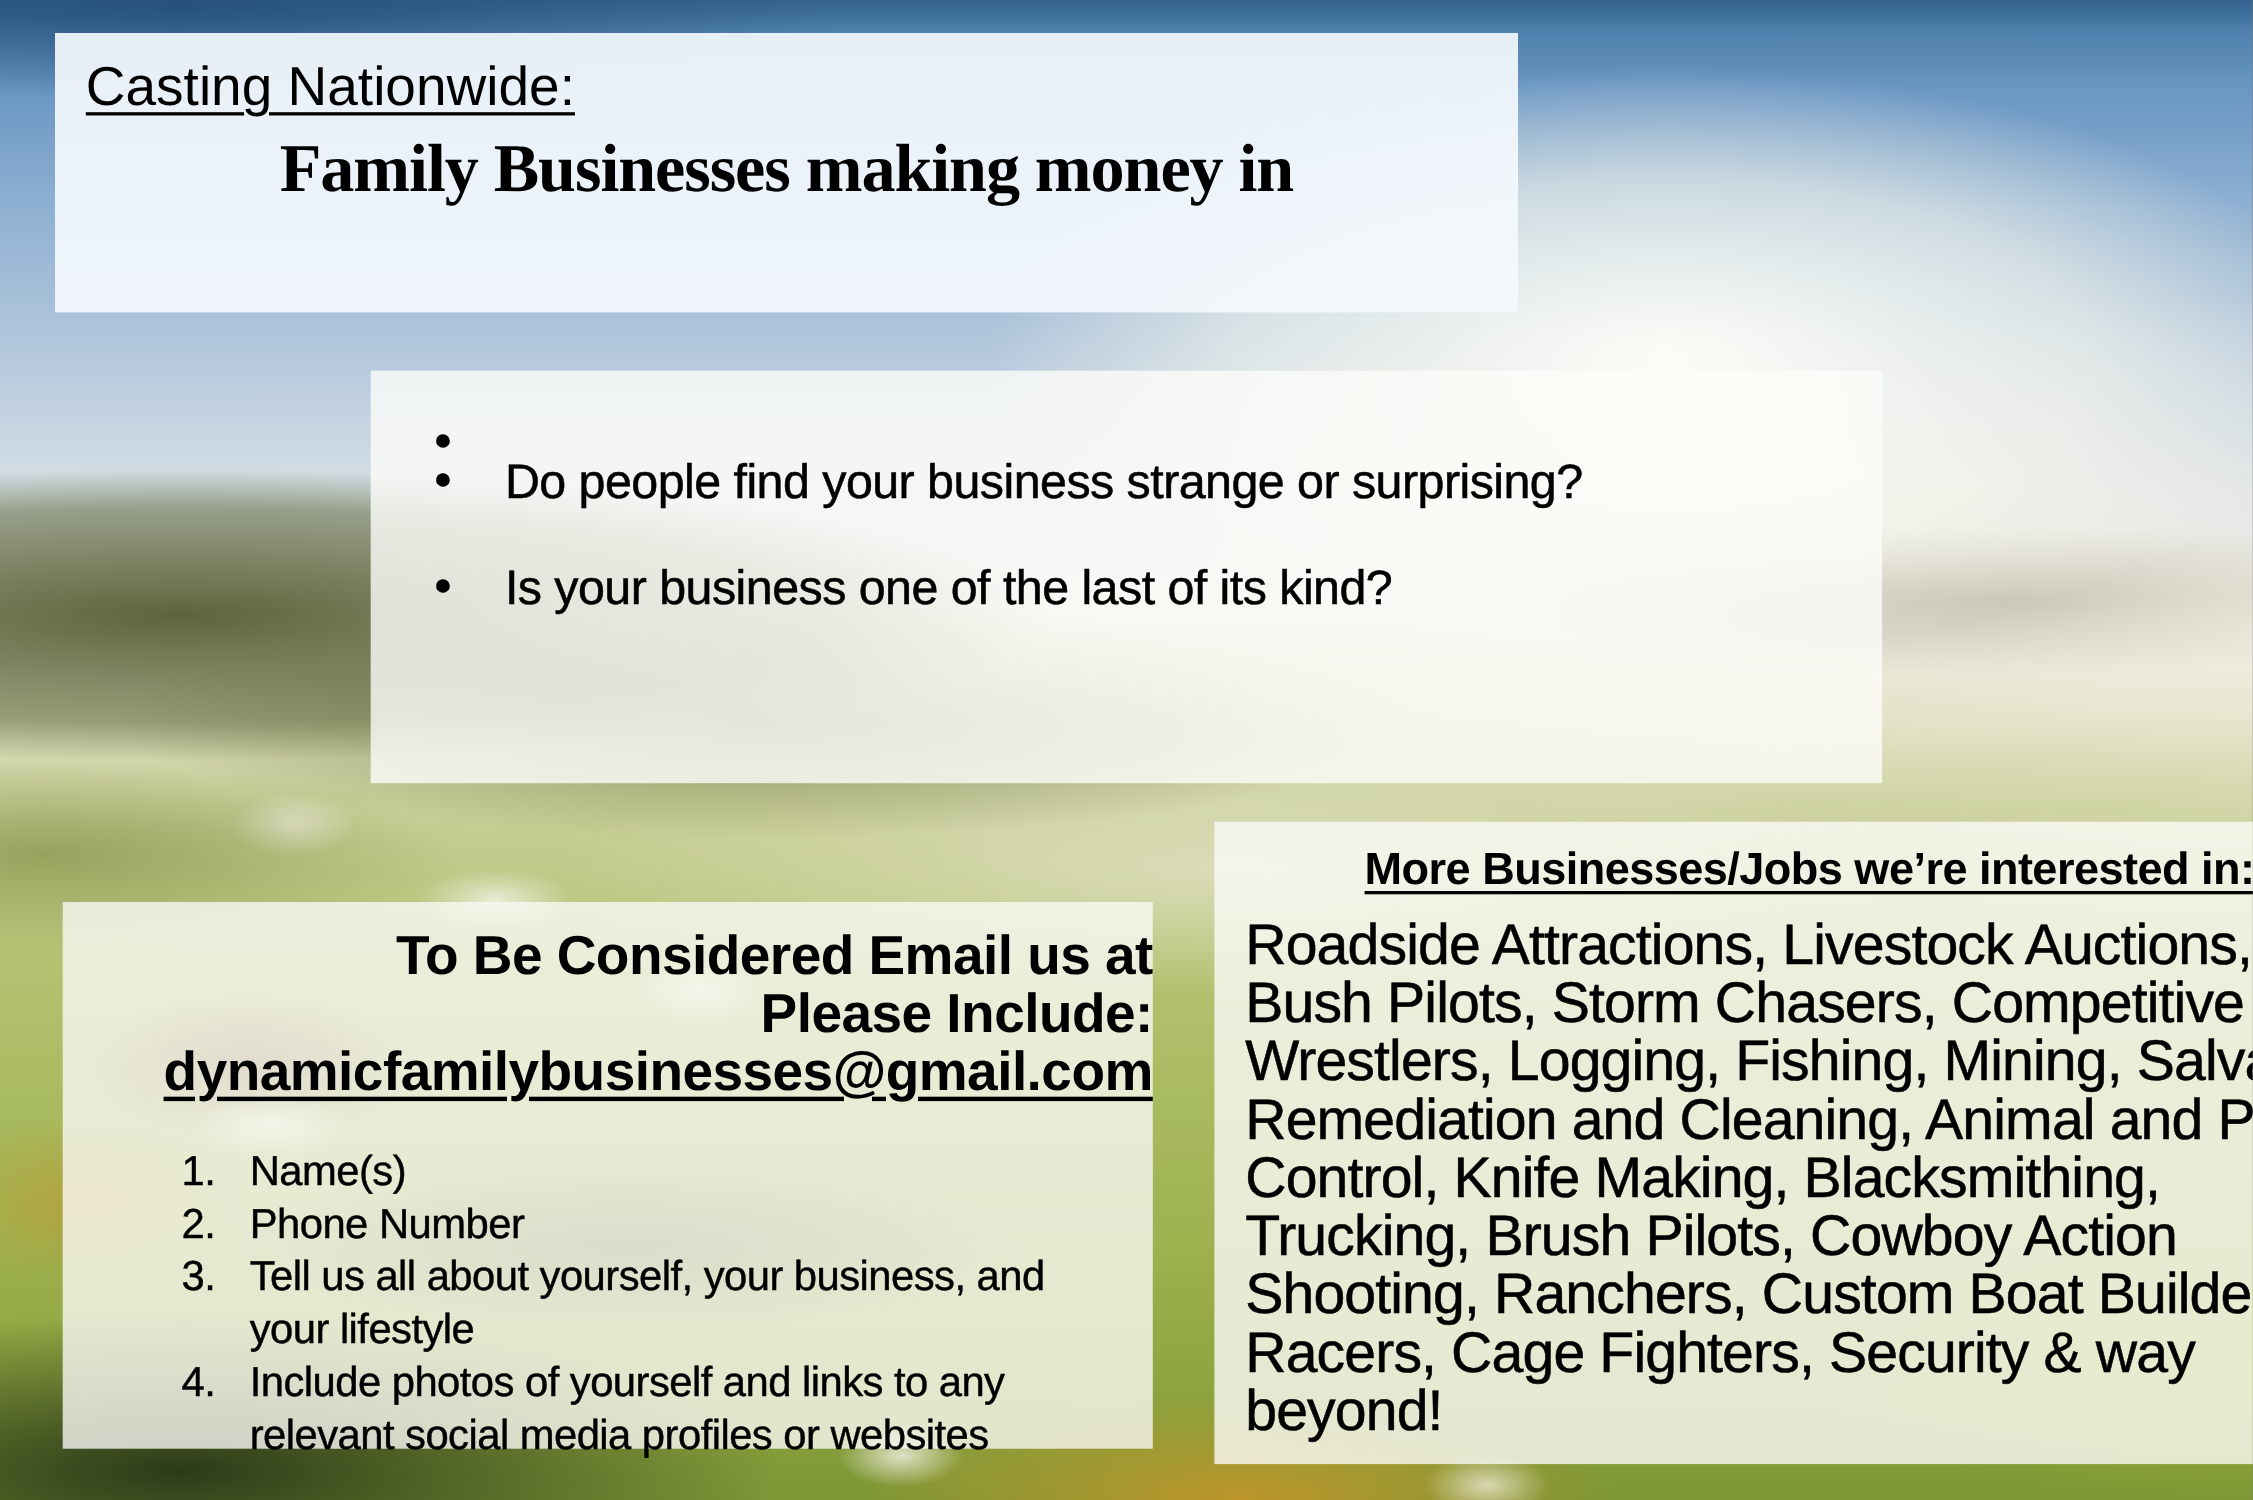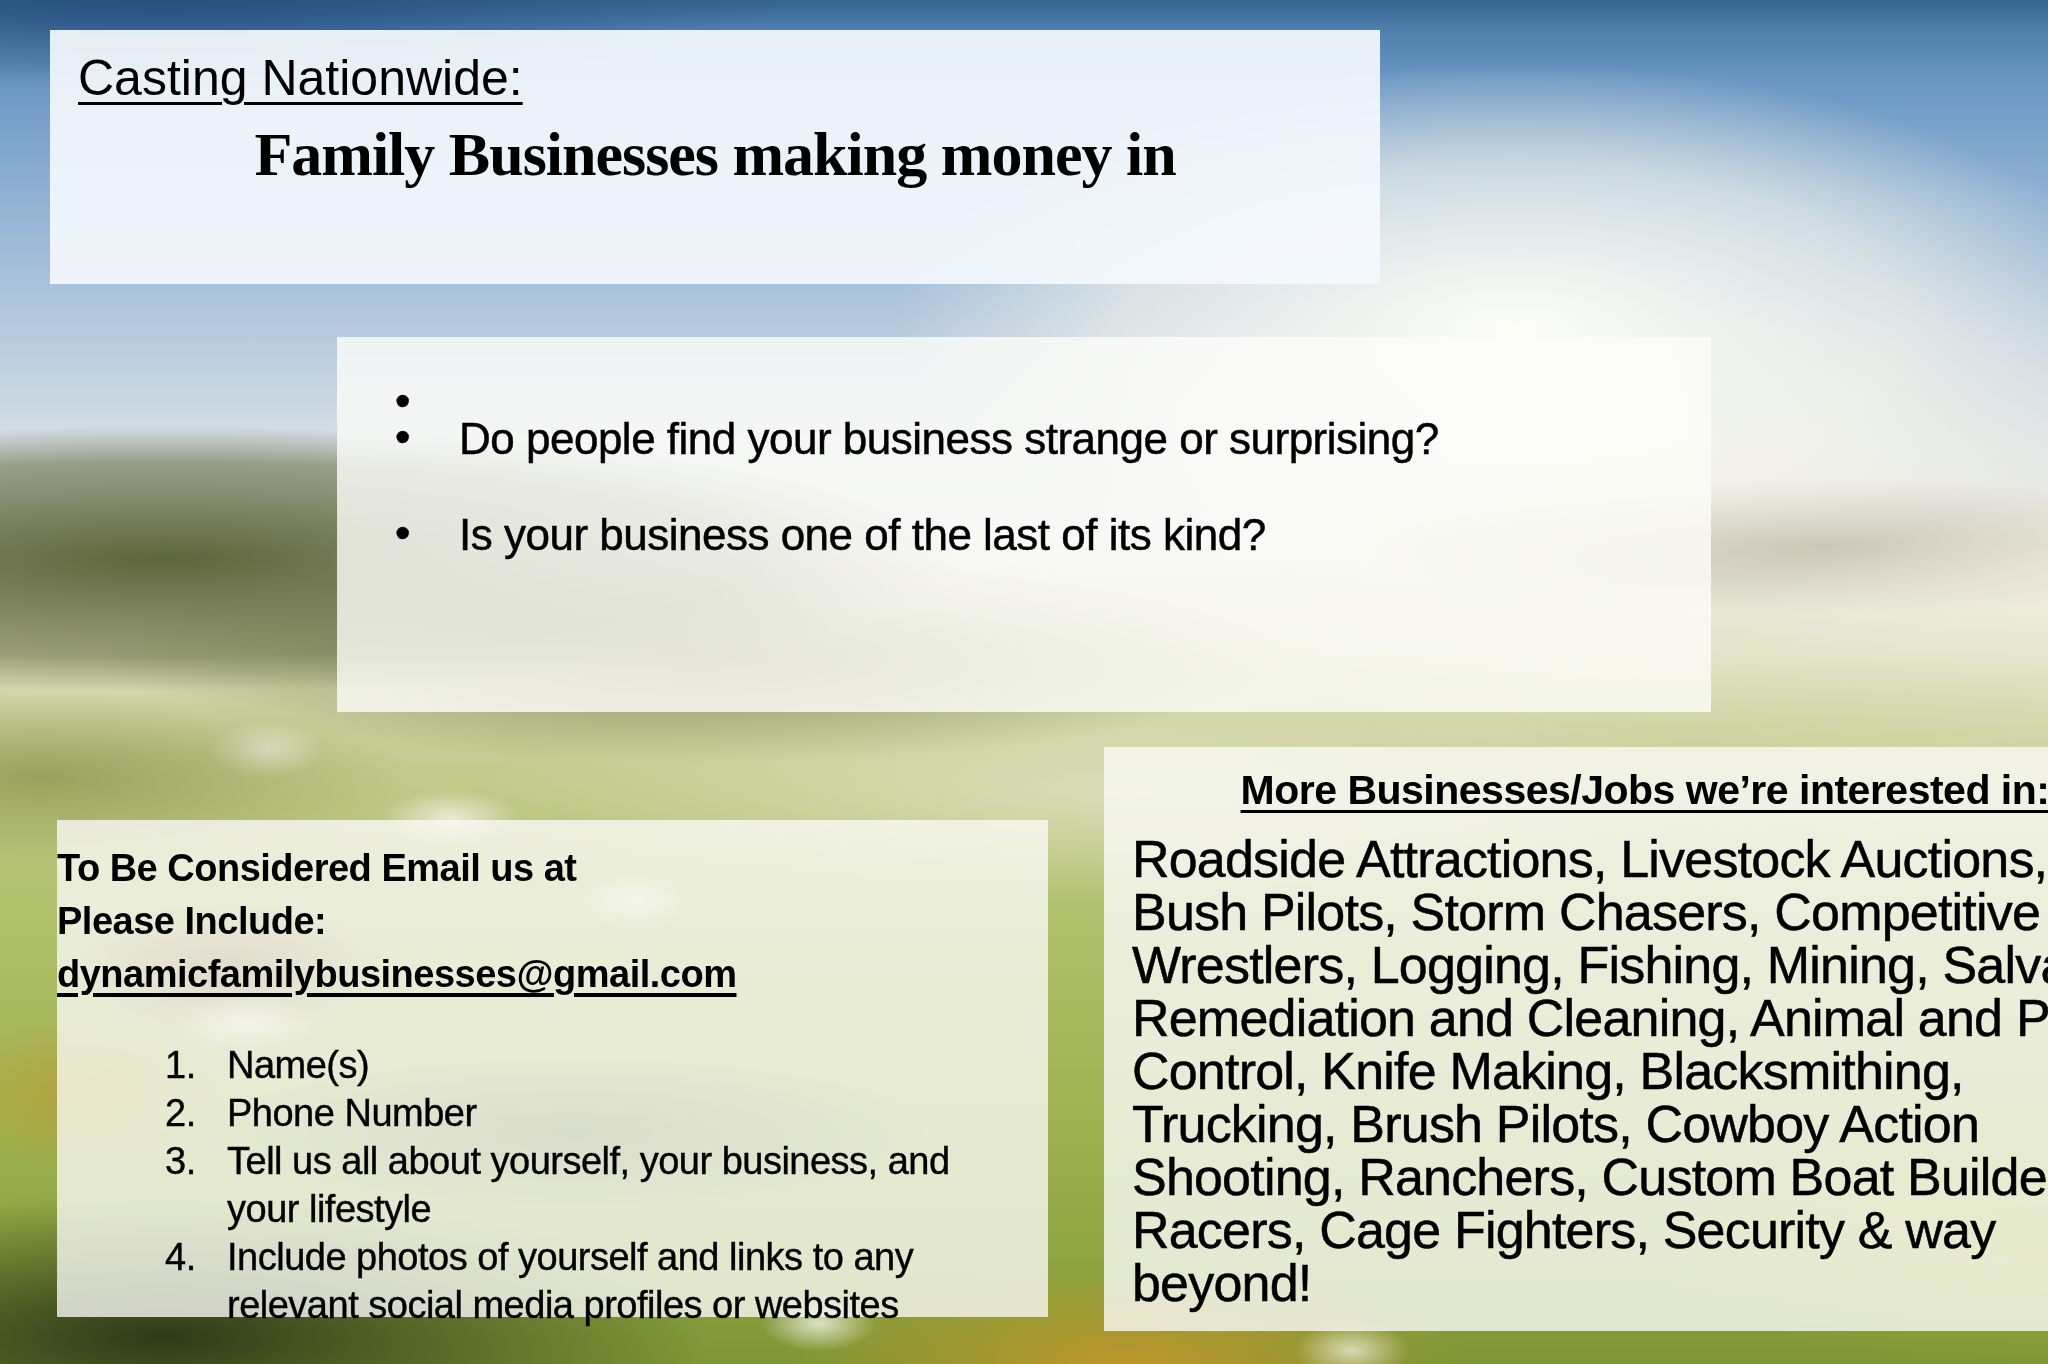--- a/index.html
+++ b/index.html
@@ -93,22 +93,22 @@
   ul.qlist li{ position:relative; margin:0; }
   ul.qlist li + li{ margin-top:36px; }
   ul.qlist .dot{
     position:absolute; left:-64px; top:-2px;
     font-size:44px;
   }
 
   
   .contact-head{
     padding-top:22px;
-    text-align:left;
-    font-weight:700; font-size:38px; line-height:53px;
+    text-align:right;
+    font-weight:700; font-size:50px; line-height:53px;
     letter-spacing:-0.5px;
   }
   .contact-head a{
     color:inherit;
     text-decoration:underline;
     text-decoration-thickness:4px;
     text-underline-offset:6px;
   }
   ol.clist{
     list-style:none;

